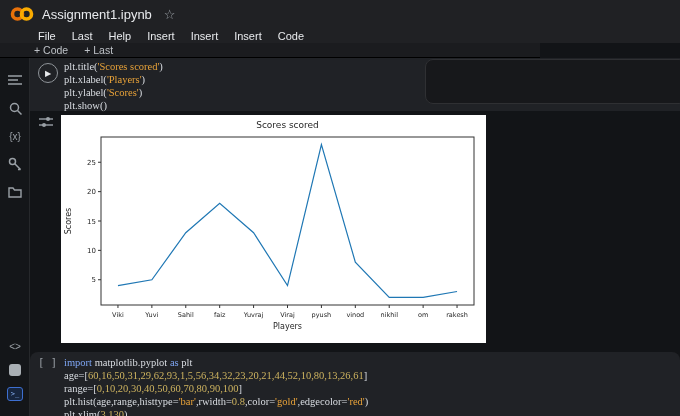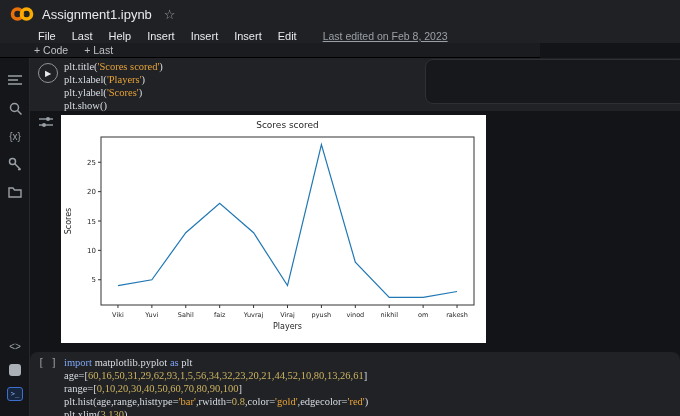--- a/index.html
+++ b/index.html
@@ -66,22 +66,21 @@
   <span class="star">☆</span>
 </div>
 
 <div class="menubar">
   <span class="menu-item">File</span>
   <span class="menu-item">Last</span>
   <span class="menu-item">Help</span>
   <span class="menu-item">Insert</span>
   <span class="menu-item">Insert</span>
   <span class="menu-item">Insert</span>
-  <span class="menu-item">Edit</span>
-  <span class="edited-link">Last edited on Feb 8, 2023</span>
+  <span class="menu-item">Code</span>
 </div>
 
 <div class="toolbar">
   <span class="tb-btn">+ Code</span>
   <span class="tb-btn">+ Last</span>
 </div>
 
 <div class="sidebar">
   <div class="sb-icon sb-t1">
     <svg width="14" height="12" viewBox="0 0 14 12">

